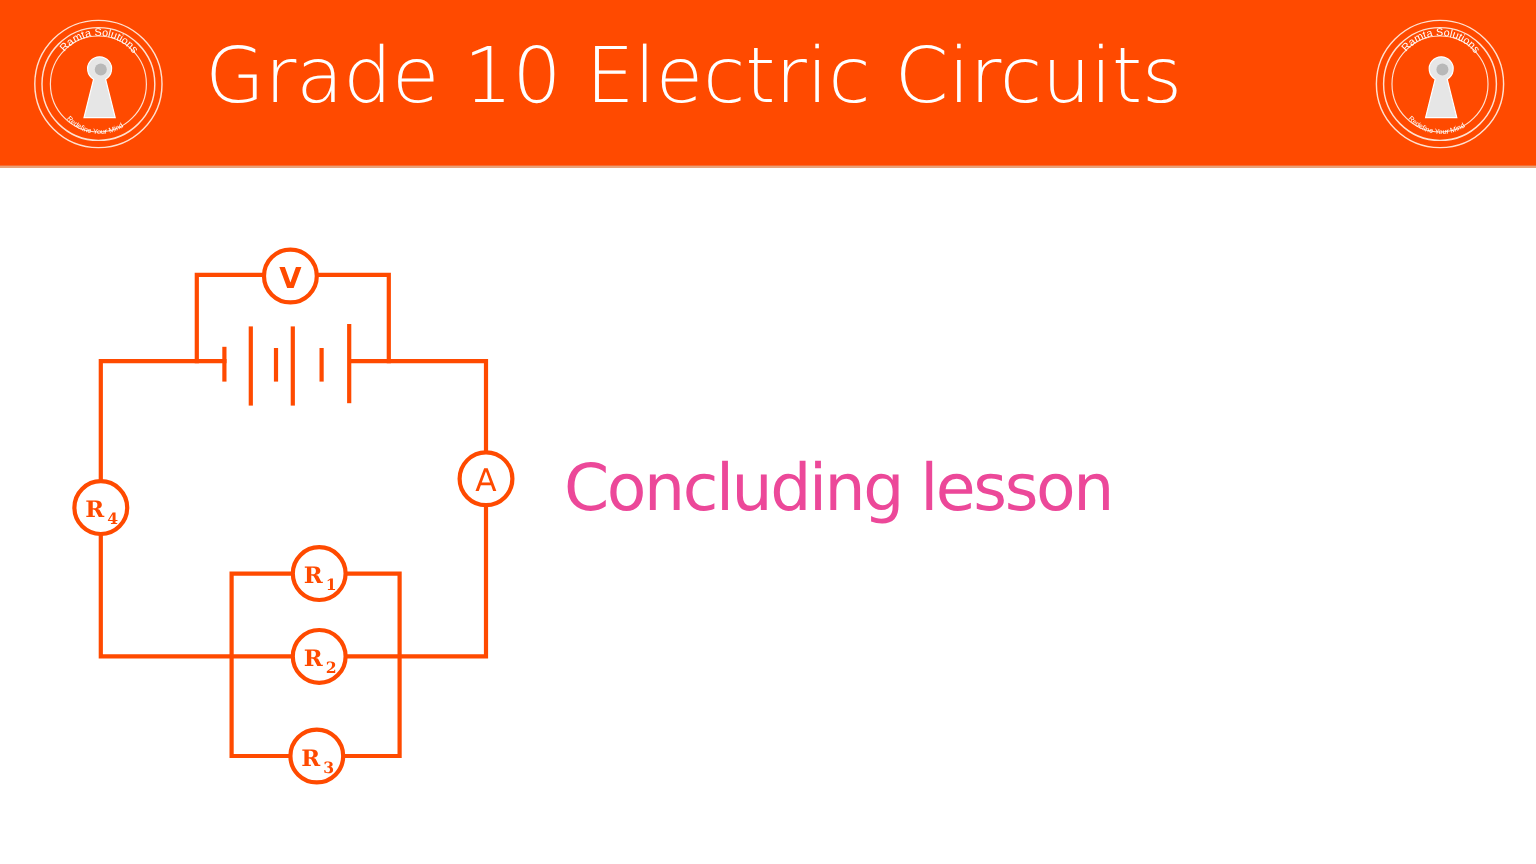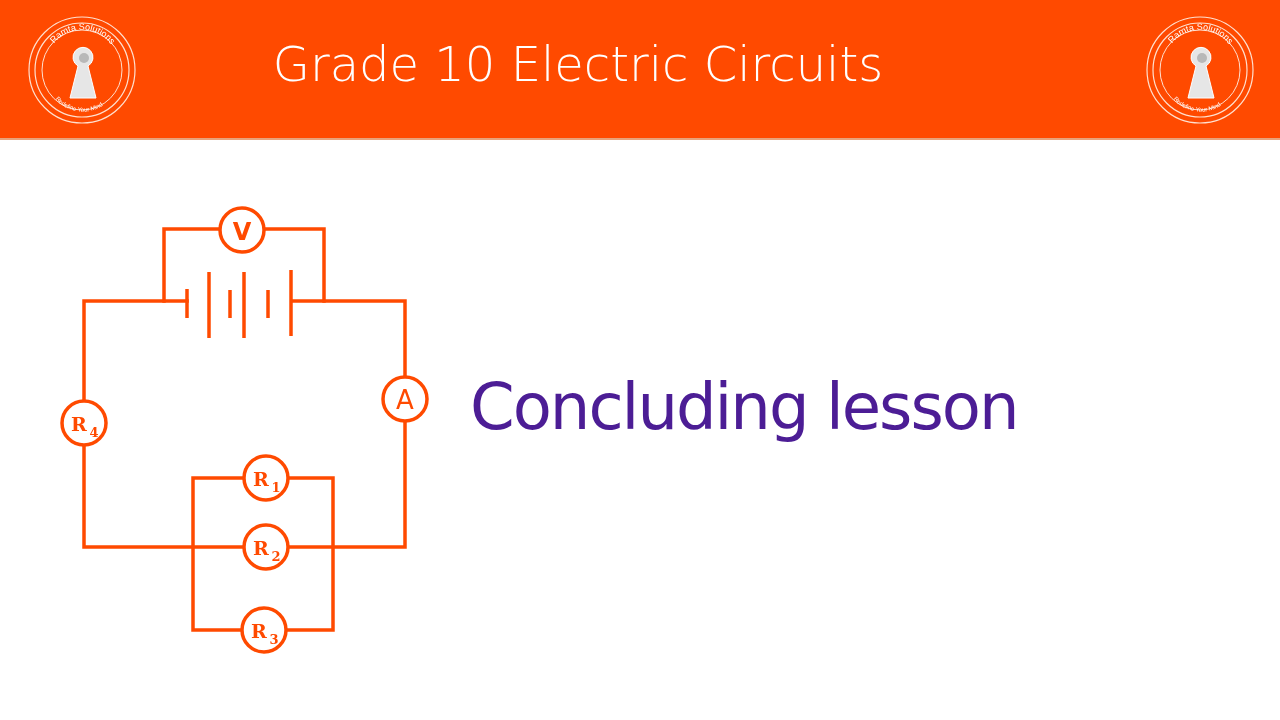--- a/index.html
+++ b/index.html
@@ -1,23 +1,23 @@
 <!DOCTYPE html>
 <html><head>
 <meta charset="utf-8">
 <style>
   html, body { margin:0; padding:0; }
   body { width:1280px; height:720px; background:#ffffff; position:relative; overflow:hidden; font-family:"Liberation Sans", sans-serif; }
   .header { position:absolute; left:0; top:0; width:1280px; height:138px; background:#FF4A00; border-bottom:2px solid #e8a27a; }
-  .title { position:absolute; left:0; width:1156px; top:14px; text-align:center; color:#ffffff; font-family:"DejaVu Sans", sans-serif; font-size:48px; font-weight:300; letter-spacing:0px; line-height:100px; }
+  .title { position:absolute; left:0; width:1156px; top:14px; text-align:center; color:#ffffff; font-family:"DejaVu Sans", sans-serif; font-size:64px; font-weight:300; letter-spacing:0px; line-height:100px; }
   .logo { position:absolute; top:14px; width:112px; height:112px; }
   .logo-left { left:26px; }
   .logo-right { left:1144px; }
   .circuit { position:absolute; left:0; top:0; width:1280px; height:720px; }
-  .subtitle { position:absolute; left:470px; top:352px; color:#4c1d95; font-family:"DejaVu Sans", sans-serif; font-size:64px; line-height:110px; letter-spacing:-2px; }
+  .subtitle { position:absolute; left:470px; top:352px; color:#ec4899; font-family:"DejaVu Sans", sans-serif; font-size:54px; line-height:110px; letter-spacing:-2px; }
 </style>
 </head>
 <body>
 
 <div class="header">
   <svg class="logo logo-left" viewBox="0 0 112 112">
     <circle cx="56" cy="56" r="53" fill="none" stroke="#ffe0cf" stroke-width="1.2"></circle>
     <circle cx="56" cy="56" r="47" fill="none" stroke="#ffe0cf" stroke-width="1.2"></circle>
     <circle cx="56" cy="56" r="40" fill="none" stroke="#ffe0cf" stroke-width="1"></circle>
     <path d="M44 84 L52 52 A10 10 0 1 1 62 52 L70 84 Z" fill="#e6e6e6" stroke="#ffffff" stroke-width="1"></path>

